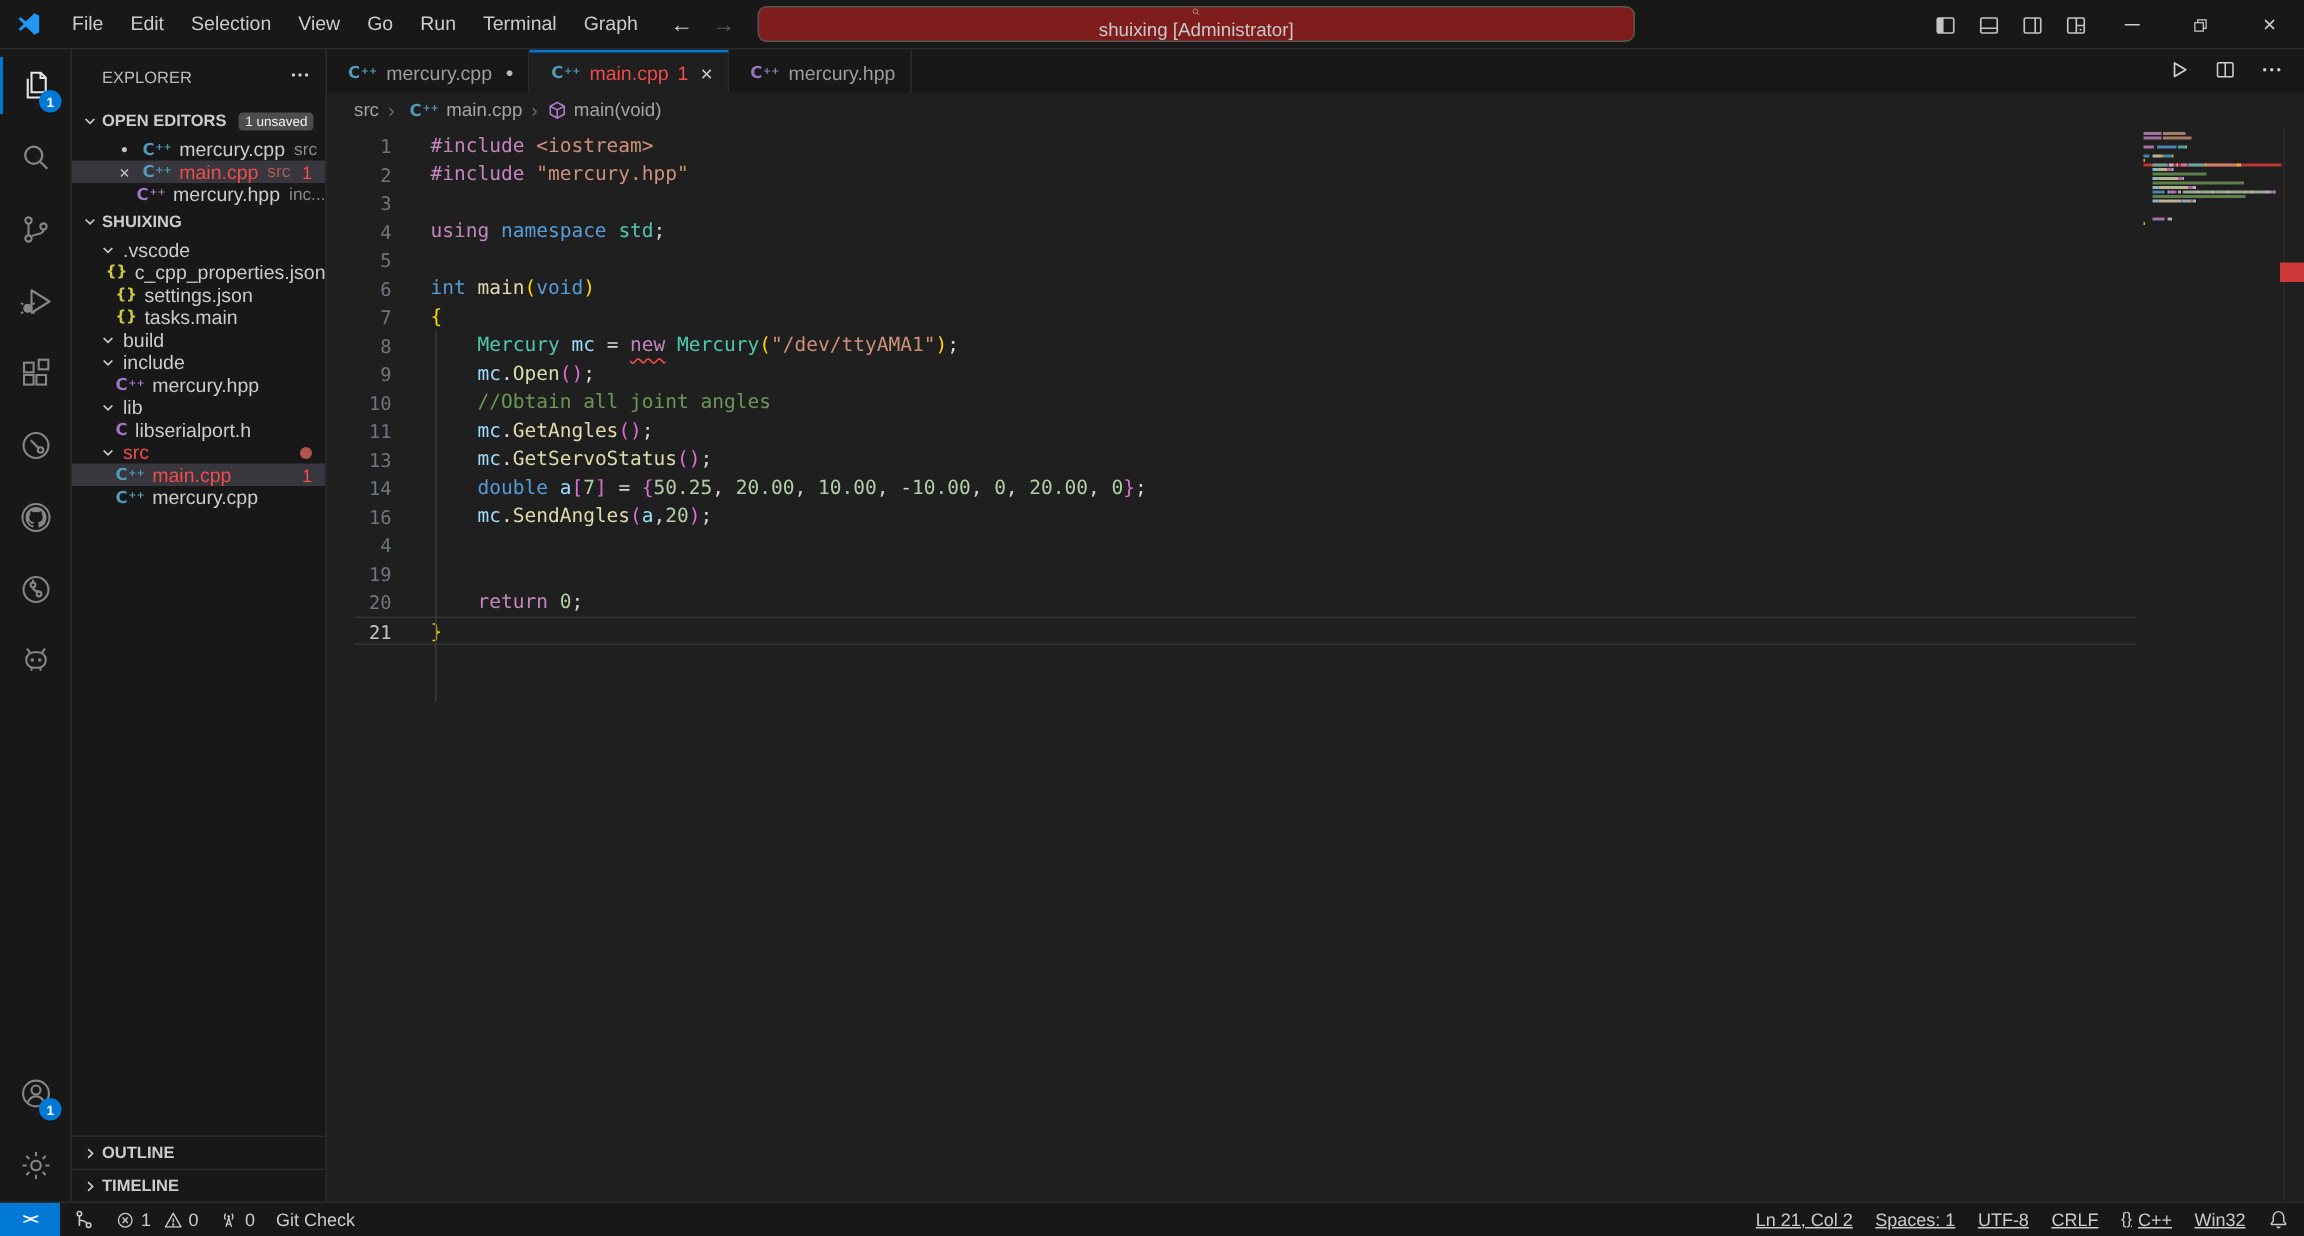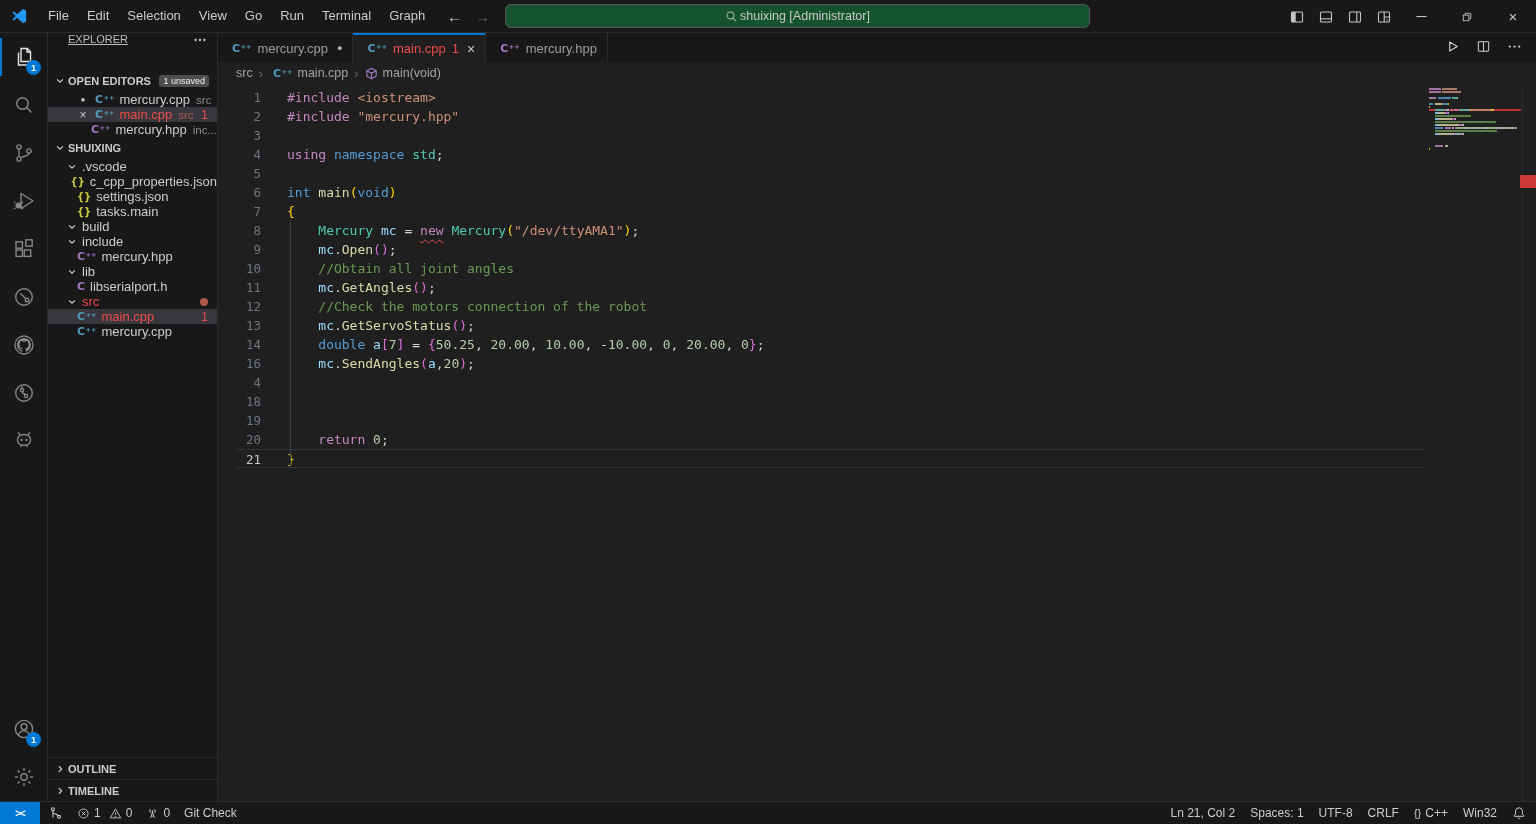--- a/index.html
+++ b/index.html
@@ -8,41 +8,41 @@
   .window { width:1536px; height:824px; display:flex; flex-direction:column; background:#1f1f1f; }
 
   
   .titlebar { flex:0 0 33px; background:#181818; border-bottom:1px solid #2b2b2b; position:relative; display:flex; align-items:center; }
   .vs-logo { width:20px; height:20px; margin:0 10px 0 9px; display:flex; align-items:center; justify-content:center; }
   .menubar { display:flex; height:100%; align-items:center; }
   .menu-item { padding:0 9px; height:22px; line-height:22px; border-radius:5px; color:#cccccc; font-size:13px; cursor:default; }
   .nav-arrows { position:absolute; left:447px; top:0; height:33px; display:flex; align-items:center; gap:13px; font-size:15px; }
   .nav-back { color:#cfcfcf; }
   .nav-fwd { color:#5f5f5f; }
-  .search-box { position:absolute; left:505px; top:4px; width:585px; height:24px; background:#14532d; border:1px solid #565656; border-radius:6px; display:flex; align-items:center; justify-content:center; gap:2px; color:#c8c8c8; font-size:12.5px; }
+  .search-box { position:absolute; left:505px; top:4px; width:585px; height:24px; background:#7f1d1d; border:1px solid #565656; border-radius:6px; display:flex; align-items:center; justify-content:center; gap:2px; color:#c8c8c8; font-size:12.5px;flex-direction:column; }
   .search-box svg { opacity:.85; }
   .titlebar-right { position:absolute; right:0; top:0; height:33px; display:flex; align-items:center; }
   .tb-icon { width:29px; height:33px; display:flex; align-items:center; justify-content:center; color:#c5c5c5; }
   .win-btn { width:46px; height:33px; display:flex; align-items:center; justify-content:center; color:#cccccc; font-size:15px; }
 
   
   .body-row { flex:1 1 auto; display:flex; min-height:0; }
 
   
   .activitybar { flex:0 0 48px; background:#181818; border-right:1px solid #2b2b2b; display:flex; flex-direction:column; }
   .ab-group-top { display:flex; flex-direction:column; }
   .ab-spacer { flex:1; }
   .ab-item { position:relative; width:47px; height:48px; display:flex; align-items:center; justify-content:center; color:#868686; }
   .ab-item.active { color:#e7e7e7; }
   .ab-item.active::before { content:""; position:absolute; left:0; top:5px; bottom:5px; width:2px; background:#0078d4; }
   .ab-badge { position:absolute; right:6px; bottom:6px; min-width:15px; height:15px; border-radius:50%; background:#0078d4; color:#fff; font-size:9px; display:flex; align-items:center; justify-content:center; font-weight:bold; }
 
   
   .sidebar { flex:0 0 170px; background:#181818; border-right:1px solid #2b2b2b; display:flex; flex-direction:column; font-size:13px; overflow:hidden; }
-  .sidebar-title { flex:0 0 37px; display:flex; align-items:flex-start; padding:0 10px 0 20px; font-size:11px; color:#bbbbbb;text-decoration:underline; }
+  .sidebar-title { flex:0 0 37px; display:flex; align-items:center; padding:0 10px 0 20px; font-size:11px; color:#bbbbbb; }
   .sidebar-title .more { margin-left:auto; color:#cccccc; }
   .sec-header { flex:0 0 22px; display:flex; align-items:center; font-weight:bold; font-size:11px; color:#cccccc; padding-left:4px; }
   .sec-header .chev { width:16px; display:flex; justify-content:center; align-items:center; }
   .sec-badge { margin-left:auto; margin-right:8px; background:#4d4d4d; color:#f2f2f2; font-size:9px; font-weight:normal; padding:1px 4px; border-radius:3px; }
   .row { position:relative; flex:0 0 22px; display:flex; align-items:center; color:#cccccc; }
   .row.selected { background:#37373d; }
   .row .lbl { margin-left:5px; white-space:nowrap; }
   .row .lbl.err { color:#f14c4c; }
   .row .detail { margin-left:6px; font-size:11.5px; color:#8a8a8a; white-space:nowrap; }
   .row .detail.err { color:#b05a56; }
@@ -87,21 +87,21 @@
   .mm-row.mm-err { background:#c03434; }
   .mm-seg { display:inline-block; height:2px; opacity:.8; }
   .overview-ruler { position:absolute; top:0; bottom:0; right:0; width:14px; border-left:1px solid #2a2a2a; }
   .ruler-marker { position:absolute; right:0; top:91px; width:16px; height:13px; background:#cc3939; }
 
   
   .statusbar { flex:0 0 22px; background:#181818; border-top:1px solid #2b2b2b; display:flex; align-items:center; font-size:12px; color:#cccccc; }
   .sb-remote { width:40px; height:22px; background:#0078d4; color:#ffffff; display:flex; align-items:center; justify-content:center; font-weight:bold; font-size:10px; letter-spacing:-1px; }
   .sb-item { display:flex; align-items:center; gap:4px; padding:0 5px; height:22px; }
   .sb-left { display:flex; align-items:center; gap:4px; margin-left:4px; }
-  .sb-right { margin-left:auto; display:flex; align-items:center; gap:7px; padding-right:6px; }
+  .sb-right { margin-left:auto; display:flex; align-items:center; gap:7px; padding-right:6px;text-decoration:underline; }
   .sb-right .sb-item { padding:0 4px; }
   .sb-ico { display:flex; align-items:center; }
 </style>
 </head>
 <body>
 
 <div class="window">
 
   <header class="titlebar">
     <span class="vs-logo">
@@ -510,26 +510,24 @@
             <div class="code-line"><span class="line-num">2</span><span class="line-text"><span style="color: rgb(197, 134, 192);">#include</span><span style="color: rgb(212, 212, 212);"> </span><span style="color: rgb(206, 145, 120);">"mercury.hpp"</span></span></div>
             <div class="code-line"><span class="line-num">3</span><span class="line-text"></span></div>
             <div class="code-line"><span class="line-num">4</span><span class="line-text"><span style="color: rgb(197, 134, 192);">using</span><span style="color: rgb(212, 212, 212);"> </span><span style="color: rgb(86, 156, 214);">namespace</span><span style="color: rgb(212, 212, 212);"> </span><span style="color: rgb(78, 201, 176);">std</span><span style="color: rgb(212, 212, 212);">;</span></span></div>
             <div class="code-line"><span class="line-num">5</span><span class="line-text"></span></div>
             <div class="code-line"><span class="line-num">6</span><span class="line-text"><span style="color: rgb(86, 156, 214);">int</span><span style="color: rgb(212, 212, 212);"> </span><span style="color: rgb(220, 220, 170);">main</span><span style="color: rgb(255, 215, 0);">(</span><span style="color: rgb(86, 156, 214);">void</span><span style="color: rgb(255, 215, 0);">)</span></span></div>
             <div class="code-line"><span class="line-num">7</span><span class="line-text"><span style="color: rgb(255, 215, 0);">{</span></span></div>
             <div class="code-line"><span class="line-num">8</span><span class="line-text"><span style="color: rgb(212, 212, 212);">    </span><span style="color: rgb(78, 201, 176);">Mercury</span><span style="color: rgb(212, 212, 212);"> </span><span style="color: rgb(156, 220, 254);">mc</span><span style="color: rgb(212, 212, 212);"> </span><span style="color: rgb(212, 212, 212);">=</span><span style="color: rgb(212, 212, 212);"> </span><span class="squiggle" style="color: rgb(197, 134, 192);">new</span><span style="color: rgb(212, 212, 212);"> </span><span style="color: rgb(78, 201, 176);">Mercury</span><span style="color: rgb(255, 215, 0);">(</span><span style="color: rgb(206, 145, 120);">"/dev/ttyAMA1"</span><span style="color: rgb(255, 215, 0);">)</span><span style="color: rgb(212, 212, 212);">;</span></span></div>
             <div class="code-line"><span class="line-num">9</span><span class="line-text"><span style="color: rgb(212, 212, 212);">    </span><span style="color: rgb(156, 220, 254);">mc</span><span style="color: rgb(212, 212, 212);">.</span><span style="color: rgb(220, 220, 170);">Open</span><span style="color: rgb(218, 112, 214);">(</span><span style="color: rgb(218, 112, 214);">)</span><span style="color: rgb(212, 212, 212);">;</span></span></div>
             <div class="code-line"><span class="line-num">10</span><span class="line-text"><span style="color: rgb(212, 212, 212);">    </span><span style="color: rgb(106, 153, 85);">//Obtain all joint angles</span></span></div>
             <div class="code-line"><span class="line-num">11</span><span class="line-text"><span style="color: rgb(212, 212, 212);">    </span><span style="color: rgb(156, 220, 254);">mc</span><span style="color: rgb(212, 212, 212);">.</span><span style="color: rgb(220, 220, 170);">GetAngles</span><span style="color: rgb(218, 112, 214);">(</span><span style="color: rgb(218, 112, 214);">)</span><span style="color: rgb(212, 212, 212);">;</span></span></div>
-            <div class="code-line"><span class="line-num">12</span><span class="line-text"><span style="color: rgb(212, 212, 212);">    </span><span style="color: rgb(106, 153, 85);">//Check the motors connection of the robot</span></span></div>
             <div class="code-line"><span class="line-num">13</span><span class="line-text"><span style="color: rgb(212, 212, 212);">    </span><span style="color: rgb(156, 220, 254);">mc</span><span style="color: rgb(212, 212, 212);">.</span><span style="color: rgb(220, 220, 170);">GetServoStatus</span><span style="color: rgb(218, 112, 214);">(</span><span style="color: rgb(218, 112, 214);">)</span><span style="color: rgb(212, 212, 212);">;</span></span></div>
             <div class="code-line"><span class="line-num">14</span><span class="line-text"><span style="color: rgb(212, 212, 212);">    </span><span style="color: rgb(86, 156, 214);">double</span><span style="color: rgb(212, 212, 212);"> </span><span style="color: rgb(156, 220, 254);">a</span><span style="color: rgb(218, 112, 214);">[</span><span style="color: rgb(181, 206, 168);">7</span><span style="color: rgb(218, 112, 214);">]</span><span style="color: rgb(212, 212, 212);"> </span><span style="color: rgb(212, 212, 212);">=</span><span style="color: rgb(212, 212, 212);"> </span><span style="color: rgb(218, 112, 214);">{</span><span style="color: rgb(181, 206, 168);">50.25</span><span style="color: rgb(212, 212, 212);">, </span><span style="color: rgb(181, 206, 168);">20.00</span><span style="color: rgb(212, 212, 212);">, </span><span style="color: rgb(181, 206, 168);">10.00</span><span style="color: rgb(212, 212, 212);">, </span><span style="color: rgb(212, 212, 212);">-</span><span style="color: rgb(181, 206, 168);">10.00</span><span style="color: rgb(212, 212, 212);">, </span><span style="color: rgb(181, 206, 168);">0</span><span style="color: rgb(212, 212, 212);">, </span><span style="color: rgb(181, 206, 168);">20.00</span><span style="color: rgb(212, 212, 212);">, </span><span style="color: rgb(181, 206, 168);">0</span><span style="color: rgb(218, 112, 214);">}</span><span style="color: rgb(212, 212, 212);">;</span></span></div>
             <div class="code-line"><span class="line-num">16</span><span class="line-text"><span style="color: rgb(212, 212, 212);">    </span><span style="color: rgb(156, 220, 254);">mc</span><span style="color: rgb(212, 212, 212);">.</span><span style="color: rgb(220, 220, 170);">SendAngles</span><span style="color: rgb(218, 112, 214);">(</span><span style="color: rgb(156, 220, 254);">a</span><span style="color: rgb(212, 212, 212);">,</span><span style="color: rgb(181, 206, 168);">20</span><span style="color: rgb(218, 112, 214);">)</span><span style="color: rgb(212, 212, 212);">;</span></span></div>
             <div class="code-line"><span class="line-num">4</span><span class="line-text"></span></div>
-            <div class="code-line"><span class="line-num">18</span><span class="line-text"></span></div>
             <div class="code-line"><span class="line-num">19</span><span class="line-text"></span></div>
             <div class="code-line"><span class="line-num">20</span><span class="line-text"><span style="color: rgb(212, 212, 212);">    </span><span style="color: rgb(197, 134, 192);">return</span><span style="color: rgb(212, 212, 212);"> </span><span style="color: rgb(181, 206, 168);">0</span><span style="color: rgb(212, 212, 212);">;</span></span></div>
             <div class="code-line current"><span class="line-num">21</span><span class="line-text"><span style="color: rgb(255, 215, 0);">}</span></span></div>
           </div>
         <div class="minimap" id="minimap">
             <div class="mm-row"><span class="mm-seg" style="width: 11.6px; background: rgb(197, 134, 192);"></span><span class="mm-seg" style="width: 1.45px; background: transparent;"></span><span class="mm-seg" style="width: 14.5px; background: rgb(206, 145, 120);"></span></div>
             <div class="mm-row"><span class="mm-seg" style="width: 11.6px; background: rgb(197, 134, 192);"></span><span class="mm-seg" style="width: 1.45px; background: transparent;"></span><span class="mm-seg" style="width: 18.85px; background: rgb(206, 145, 120);"></span></div>
             <div class="mm-row"></div>
             <div class="mm-row"><span class="mm-seg" style="width: 7.25px; background: rgb(197, 134, 192);"></span><span class="mm-seg" style="width: 1.45px; background: transparent;"></span><span class="mm-seg" style="width: 13.05px; background: rgb(86, 156, 214);"></span><span class="mm-seg" style="width: 1.45px; background: transparent;"></span><span class="mm-seg" style="width: 4.35px; background: rgb(78, 201, 176);"></span><span class="mm-seg" style="width: 1.45px; background: rgb(212, 212, 212);"></span></div>
             <div class="mm-row"></div>

